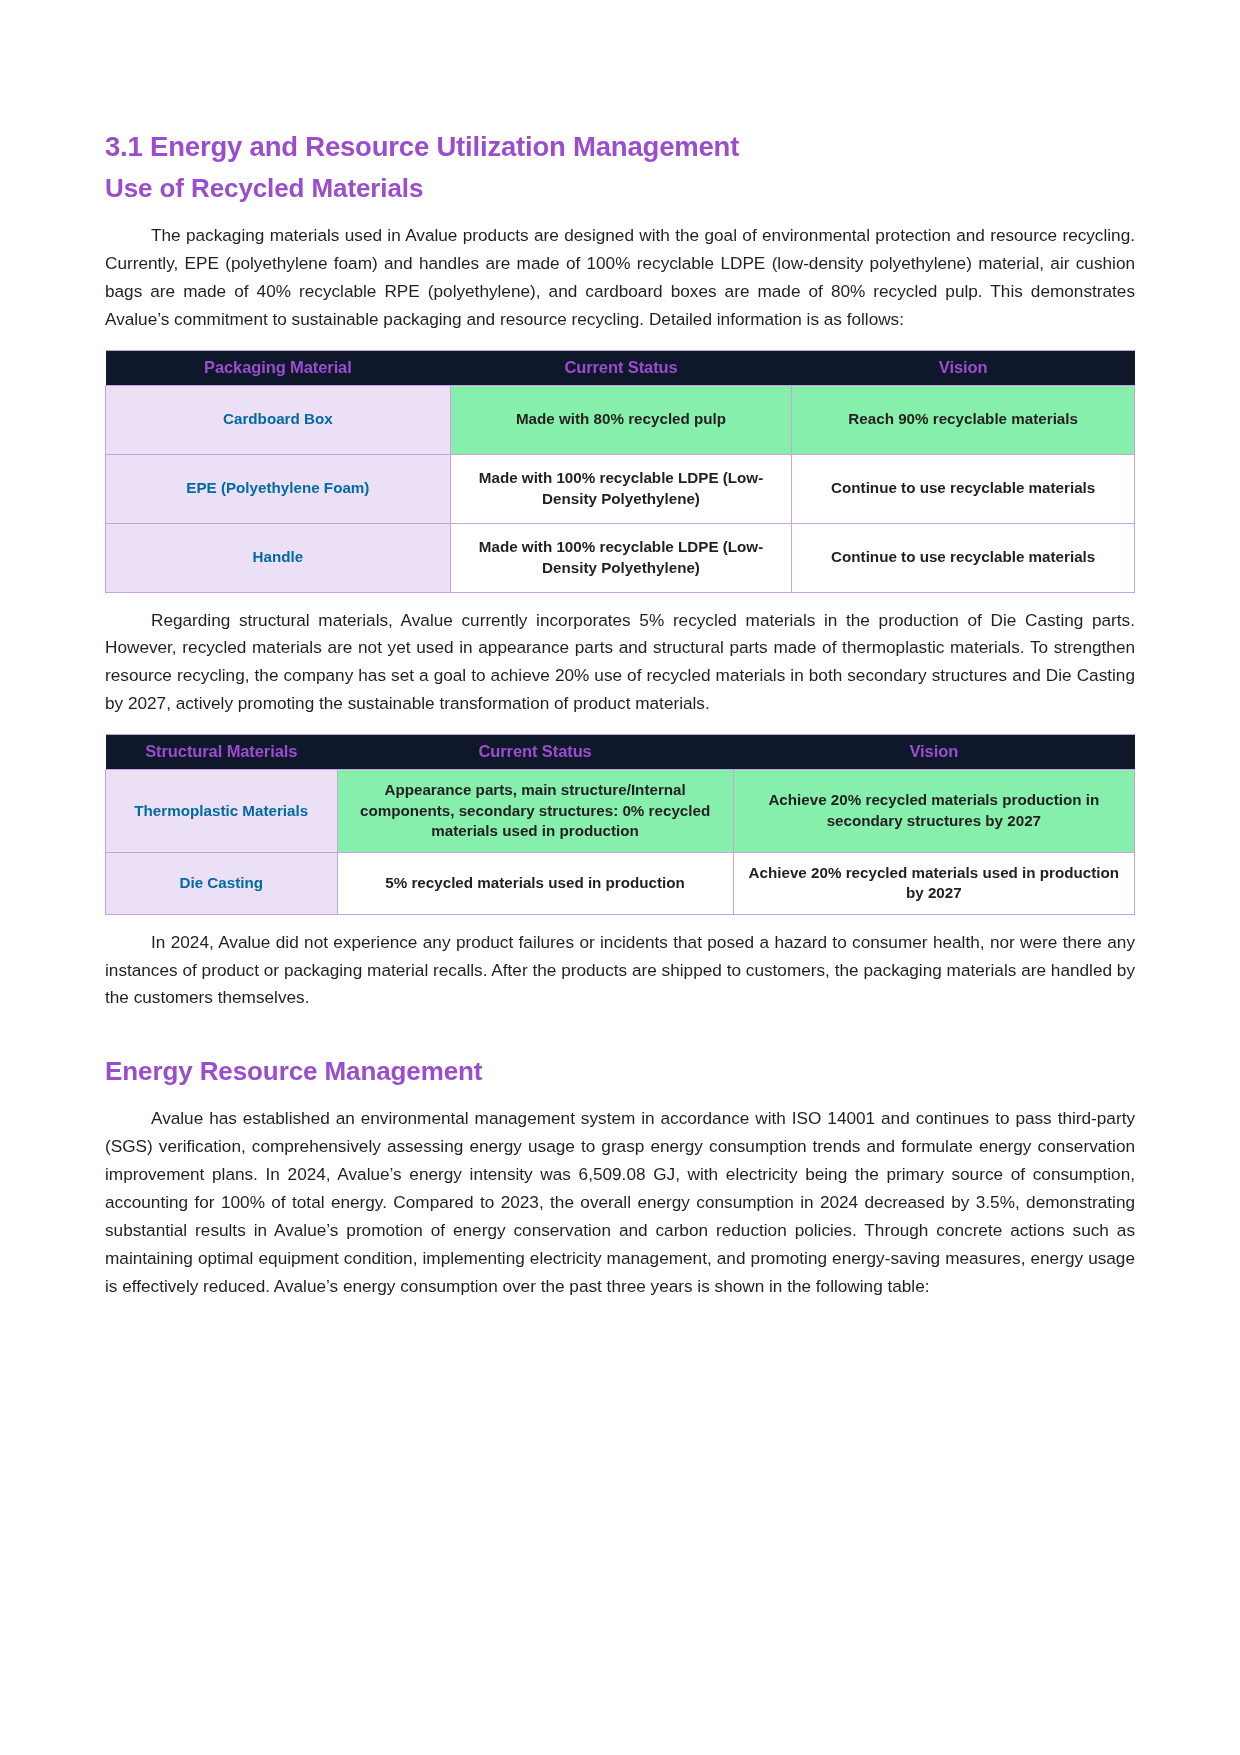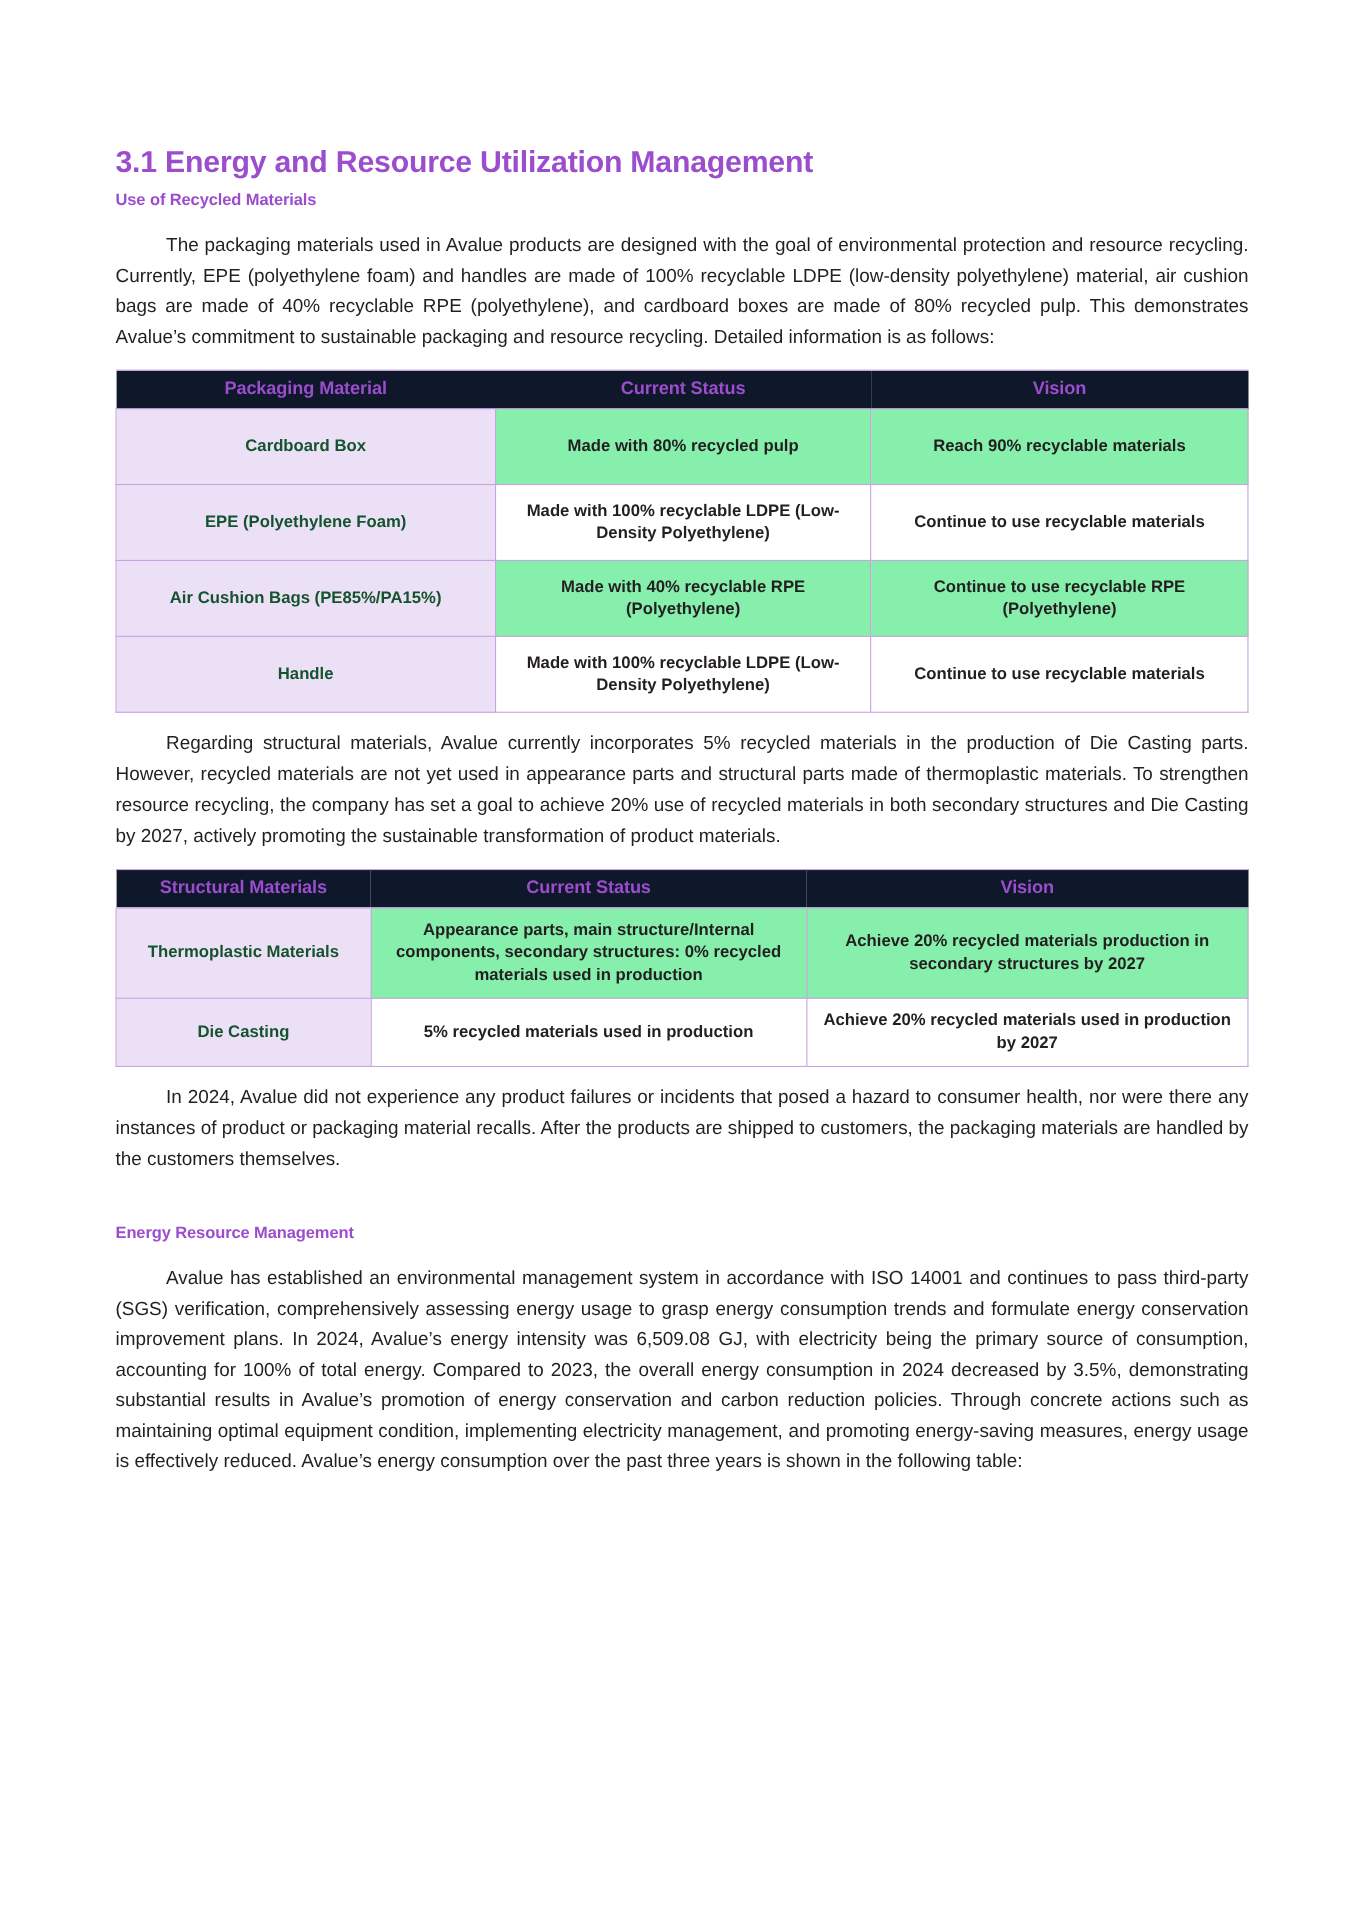--- a/index.html
+++ b/index.html
@@ -24,21 +24,21 @@
   }
   h1.section-title {
     font-size: 27.5px;
     font-weight: bold;
     color: #9b4dce;
     margin: 0 0 10px 0;
     letter-spacing: -0.2px;
     line-height: 1.2;
   }
   h2.sub-title {
-    font-size: 15px;
+    font-size: 26px;
     font-weight: bold;
     color: #9b4dce;
     margin: 0 0 18px 0;
     letter-spacing: -0.1px;
     line-height: 1.2;
   }
   h2.sub-title.spaced-top {
     margin-top: 44px;
   }
   p.body-text {
@@ -79,21 +79,21 @@
     font-size: 15.2px;
     font-weight: bold;
     text-align: center;
     vertical-align: middle;
     padding: 10px 8px;
     border: 1px solid #c9a3e0;
     line-height: 1.35;
     color: #231f20;
   }
   table.doc-table tbody td.label-cell {
-    color: #14532d;
+    color: #0369a1;
     background: #ece0f7;
     font-size: 15.2px;
   }
   table.doc-table tbody tr.shaded td.value-cell {
     background: #86efac;
   }
   table.doc-table tbody tr.plain td.value-cell {
     background: #ffffff;
   }
   table.doc-table tbody tr:last-child td {
@@ -139,25 +139,20 @@
       <tr class="shaded">
         <td class="label-cell">Cardboard Box</td>
         <td class="value-cell">Made with 80% recycled pulp</td>
         <td class="value-cell">Reach 90% recyclable materials</td>
       </tr>
       <tr class="plain">
         <td class="label-cell">EPE (Polyethylene Foam)</td>
         <td class="value-cell">Made with 100% recyclable LDPE (Low-Density Polyethylene)</td>
         <td class="value-cell">Continue to use recyclable materials</td>
       </tr>
-      <tr class="shaded">
-        <td class="label-cell">Air Cushion Bags (PE85%/PA15%)</td>
-        <td class="value-cell">Made with 40% recyclable RPE (Polyethylene)</td>
-        <td class="value-cell">Continue to use recyclable RPE (Polyethylene)</td>
-      </tr>
       <tr class="plain">
         <td class="label-cell">Handle</td>
         <td class="value-cell">Made with 100% recyclable LDPE (Low-Density Polyethylene)</td>
         <td class="value-cell">Continue to use recyclable materials</td>
       </tr>
     </tbody>
   </table>
 
   <p class="body-text indent">Regarding structural materials, Avalue currently incorporates 5% recycled materials in the production of Die Casting parts. However, recycled materials are not yet used in appearance parts and structural parts made of thermoplastic materials. To strengthen resource recycling, the company has set a goal to achieve 20% use of recycled materials in both secondary structures and Die Casting by 2027, actively promoting the sustainable transformation of product materials.</p>
 

